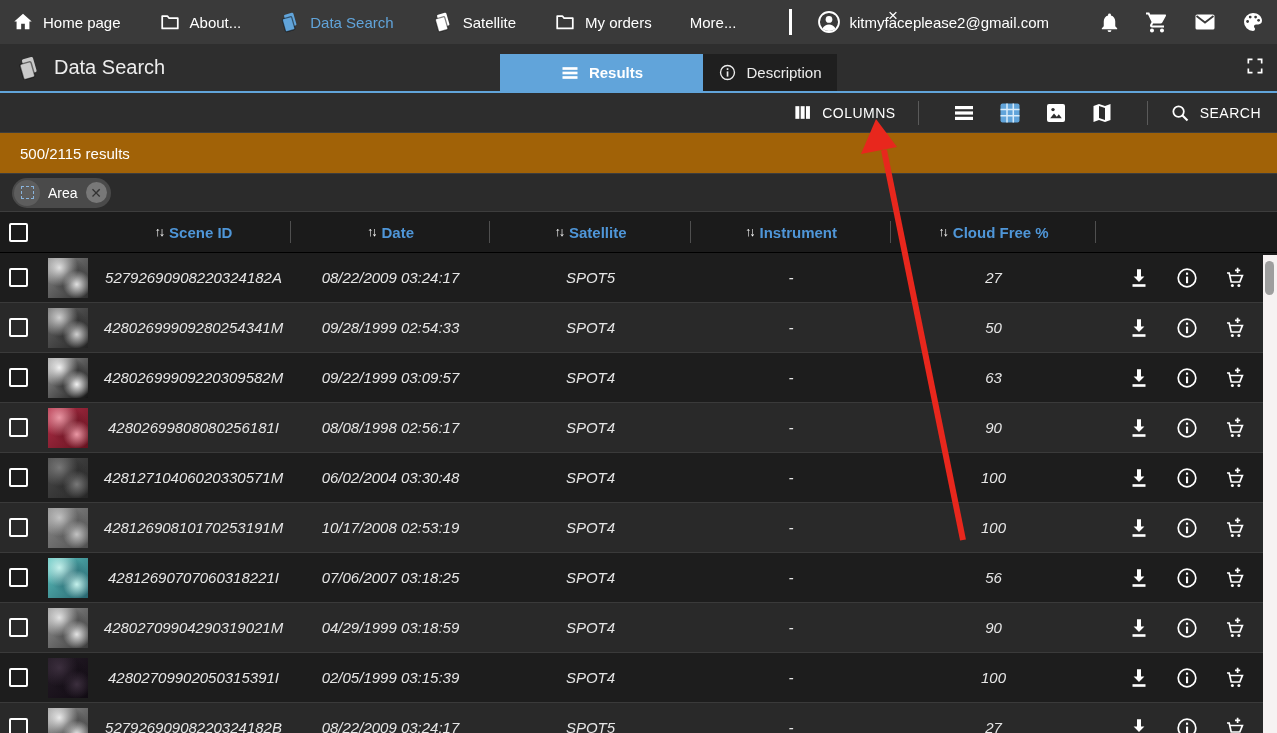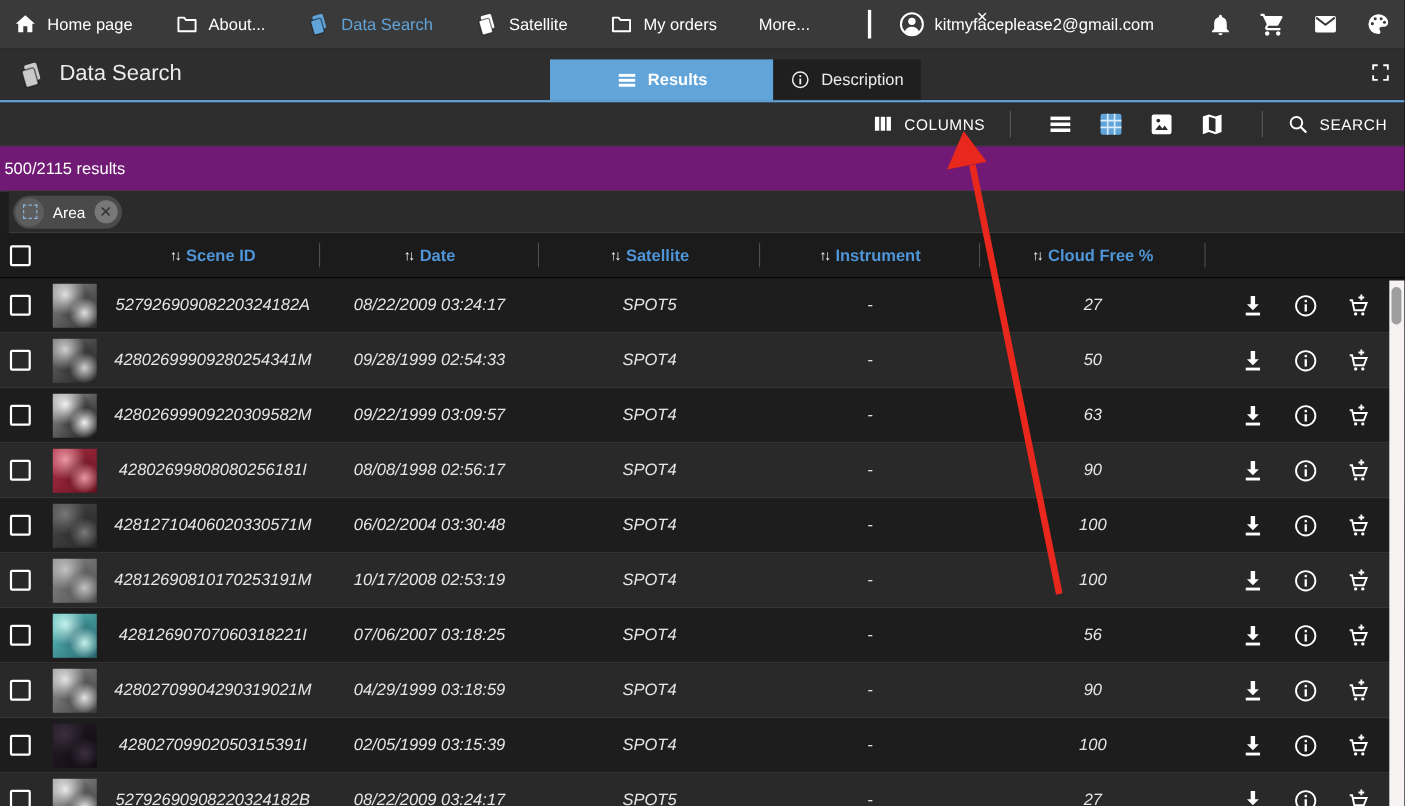--- a/index.html
+++ b/index.html
@@ -33,22 +33,22 @@
   .expand-btn{position:absolute;right:12px;top:12px;color:#fff;cursor:pointer;}
 
   
   .toolbar{height:40px;background:#2d2d2d;display:flex;align-items:center;justify-content:flex-end;padding-right:16px;border-bottom:1px solid #3d3d3d;}
   .tool-btn{display:flex;align-items:center;gap:10px;color:#fff;font-size:14px;letter-spacing:.5px;cursor:pointer;}
   .tool-sep{width:1px;height:24px;background:#5a5a5a;margin:0 22px;}
   .view-btn{width:24px;height:24px;margin:0 11px;color:#fff;cursor:pointer;}
   .view-btn.active{color:var(--accent);}
 
   
-  .results-row{height:41px;display:flex;align-items:center;padding-left:4px;font-size:15px;color:#fff;background:#701a75;border-bottom:1px solid #3d3d3d;}
-  .filter-row{height:38px;display:flex;align-items:center;padding-left:4px;background:#2b2b2b;border-bottom:1px solid #3d3d3d;margin-left:8px;}
+  .results-row{height:41px;display:flex;align-items:center;padding-left:20px;font-size:15px;color:#fff;background:#a16207;border-bottom:1px solid #3d3d3d;}
+  .filter-row{height:38px;display:flex;align-items:center;padding-left:12px;background:#2b2b2b;border-bottom:1px solid #3d3d3d;}
   .chip{display:inline-flex;align-items:center;height:30px;border-radius:15px;background:#4a4a4a;padding-right:4px;cursor:pointer;}
   .chip-lead{width:26px;height:26px;margin:2px;border-radius:50%;background:#5d5d5d;display:flex;align-items:center;justify-content:center;}
   .chip-dash{width:13px;height:13px;border:1.5px dashed #8ab4dc;}
   .chip-label{font-size:14px;color:#fff;margin:0 8px 0 6px;}
   .chip-x{width:21px;height:21px;border-radius:50%;background:#787878;color:#323232;font-size:14px;font-weight:bold;display:flex;align-items:center;justify-content:center;cursor:pointer;}
 
   
   .tgrid{display:grid;grid-template-columns:48px 48px 195px 199px 201px 200px 205px 1fr;align-items:center;}
   .thead{height:41px;background:#1b1b1b;border-bottom:1px solid #000;}
   .th{position:relative;display:flex;align-items:center;justify-content:center;gap:6px;color:var(--header-blue);font-weight:bold;font-size:15px;cursor:pointer;height:100%;}

